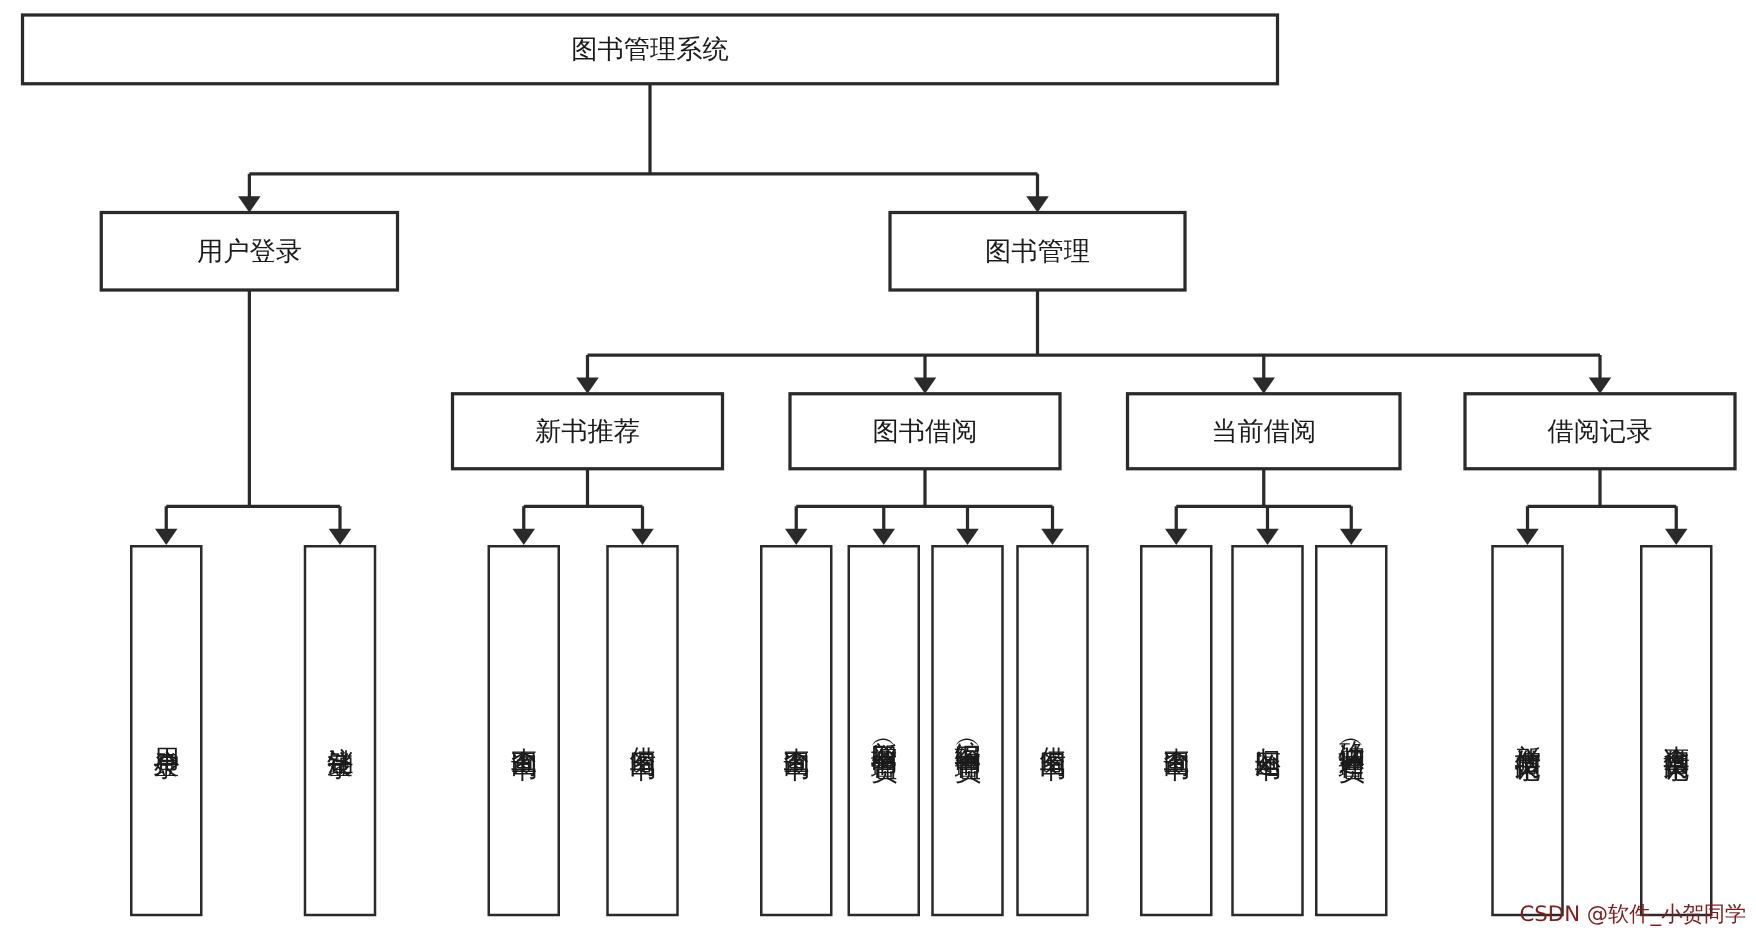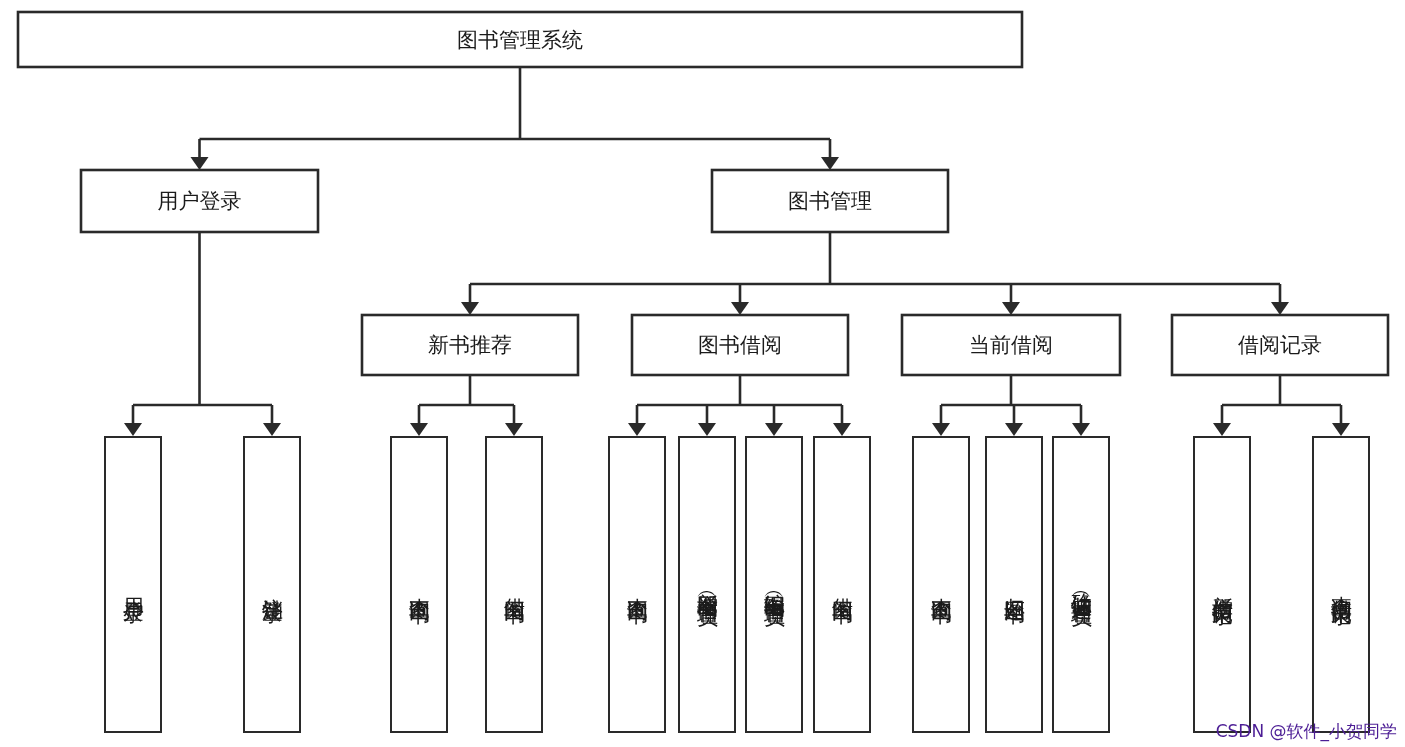--- a/index.html
+++ b/index.html
@@ -66,21 +66,21 @@
     background: #ffffff;
     display: flex;
     align-items: center;
     justify-content: center;
   }
   .watermark {
     position: absolute;
     right: 8px;
     bottom: 4px;
     font-size: 17px;
-    color: #4c1d95;
+    color: #7f1d1d;
     font-family: "DejaVu Sans", "Liberation Sans", sans-serif;
     white-space: nowrap;
   }
 </style>
 </head>
 <body>
 
 <div id="page">
 
   <svg id="diagram" viewBox="0 0 1405 747">

